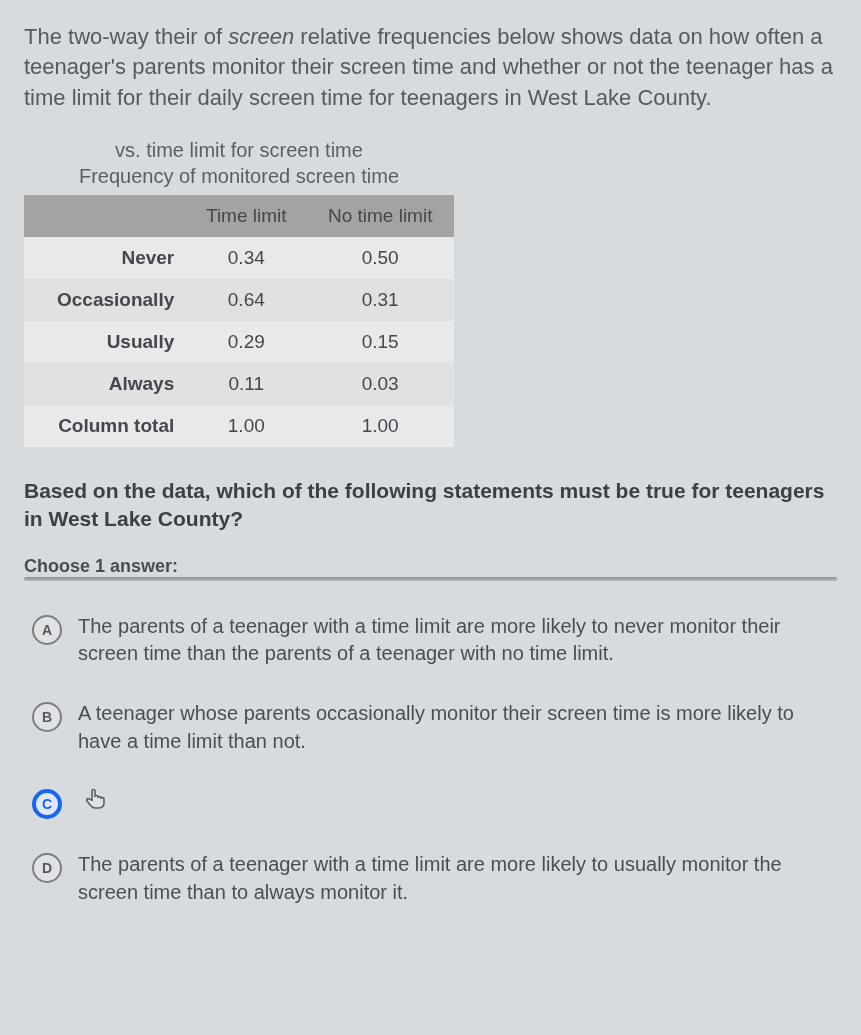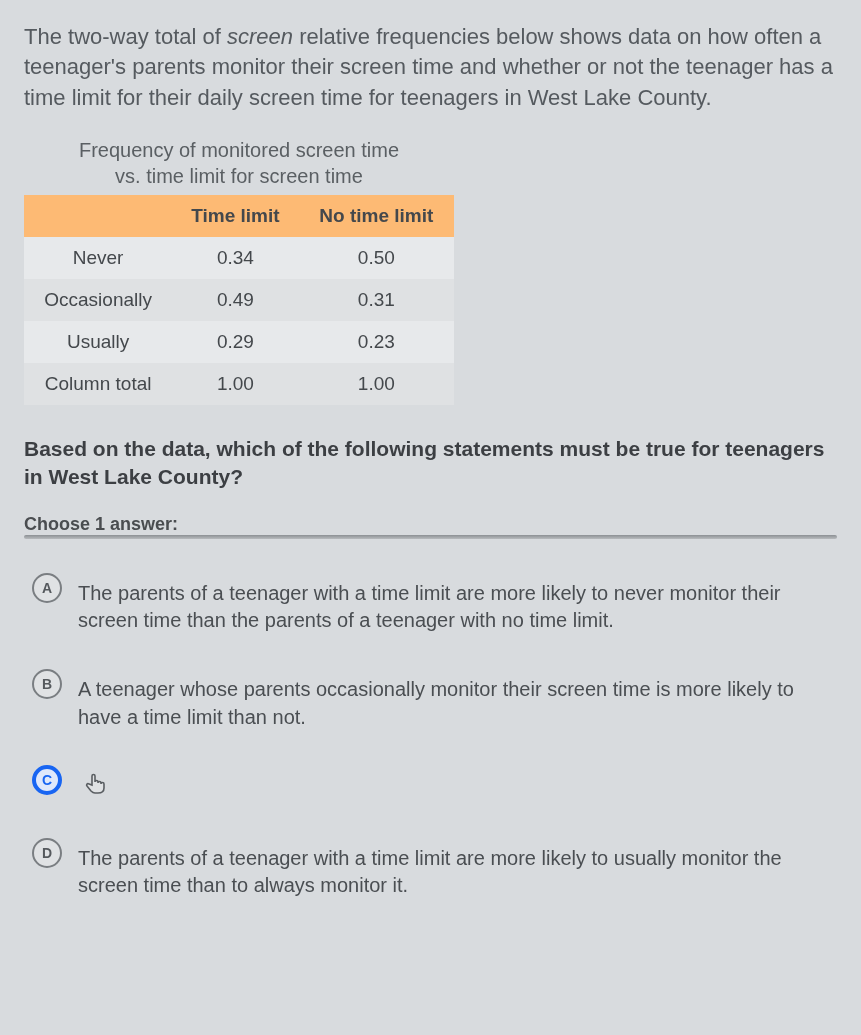--- a/index.html
+++ b/index.html
@@ -32,26 +32,26 @@
     border-collapse: collapse;
     width: 430px;
     margin-bottom: 30px;
   }
   th, td {
     padding: 10px 12px;
     font-size: 19px;
     color: #44484c;
   }
   thead th {
-    font-weight: 700;
+    font-weight: 400;
     text-align: center;
-    background: #fdba74;
+    background: #a3a3a3;
   }
   thead th:first-child { text-align: left; }
-  tbody td:first-child { text-align: center; font-weight: 400; }
+  tbody td:first-child { text-align: right; font-weight: 700; }
   tbody td { text-align: center; font-weight: 500; }
   tbody tr:nth-child(odd) { background: #e7e9eb; }
   tbody tr:nth-child(even) { background: #dfe1e3; }
   .question {
     font-size: 21px;
     font-weight: 700;
     color: #3c3f43;
     line-height: 1.35;
     margin-bottom: 22px;
   }
@@ -91,63 +91,67 @@
   .radio.selected {
     border: 4px solid #1865f2;
     color: #1865f2;
     background: #dfe8fb;
   }
   .option-text {
     font-size: 20px;
     line-height: 1.38;
     color: #4a4e52;
     font-weight: 400;
-    margin-top: 9px;
   }
   .cursor-icon {
     display: inline-block;
     margin-left: 6px;
     vertical-align: middle;
   }
 </style>
 </head>
 <body>
 
 <p class="intro">
-  <span>The two-way total of </span><span class="em">screen</span><span> relative frequencies below shows data on how often a teenager's parents monitor their screen time and whether or not the teenager has a time limit for their daily screen time for teenagers in West Lake County.</span>
+  <span>The two-way their of </span><span class="em">screen</span><span> relative frequencies below shows data on how often a teenager's parents monitor their screen time and whether or not the teenager has a time limit for their daily screen time for teenagers in West Lake County.</span>
 </p>
 
 <div class="table-title">
+  <div>vs. time limit for screen time</div>
   <div>Frequency of monitored screen time</div>
-  <div>vs. time limit for screen time</div>
 </div>
 
 <table>
   <thead>
     <tr>
       <th></th>
       <th>Time limit</th>
       <th>No time limit</th>
     </tr>
   </thead>
   <tbody>
     <tr>
       <td>Never</td>
       <td>0.34</td>
       <td>0.50</td>
     </tr>
     <tr>
       <td>Occasionally</td>
-      <td>0.49</td>
+      <td>0.64</td>
       <td>0.31</td>
     </tr>
     <tr>
       <td>Usually</td>
       <td>0.29</td>
-      <td>0.23</td>
+      <td>0.15</td>
+    </tr>
+    <tr>
+      <td>Always</td>
+      <td>0.11</td>
+      <td>0.03</td>
     </tr>
     <tr>
       <td>Column total</td>
       <td>1.00</td>
       <td>1.00</td>
     </tr>
   </tbody>
 </table>
 
 <p class="question">Based on the data, which of the following statements must be true for teenagers in West Lake County?</p>

